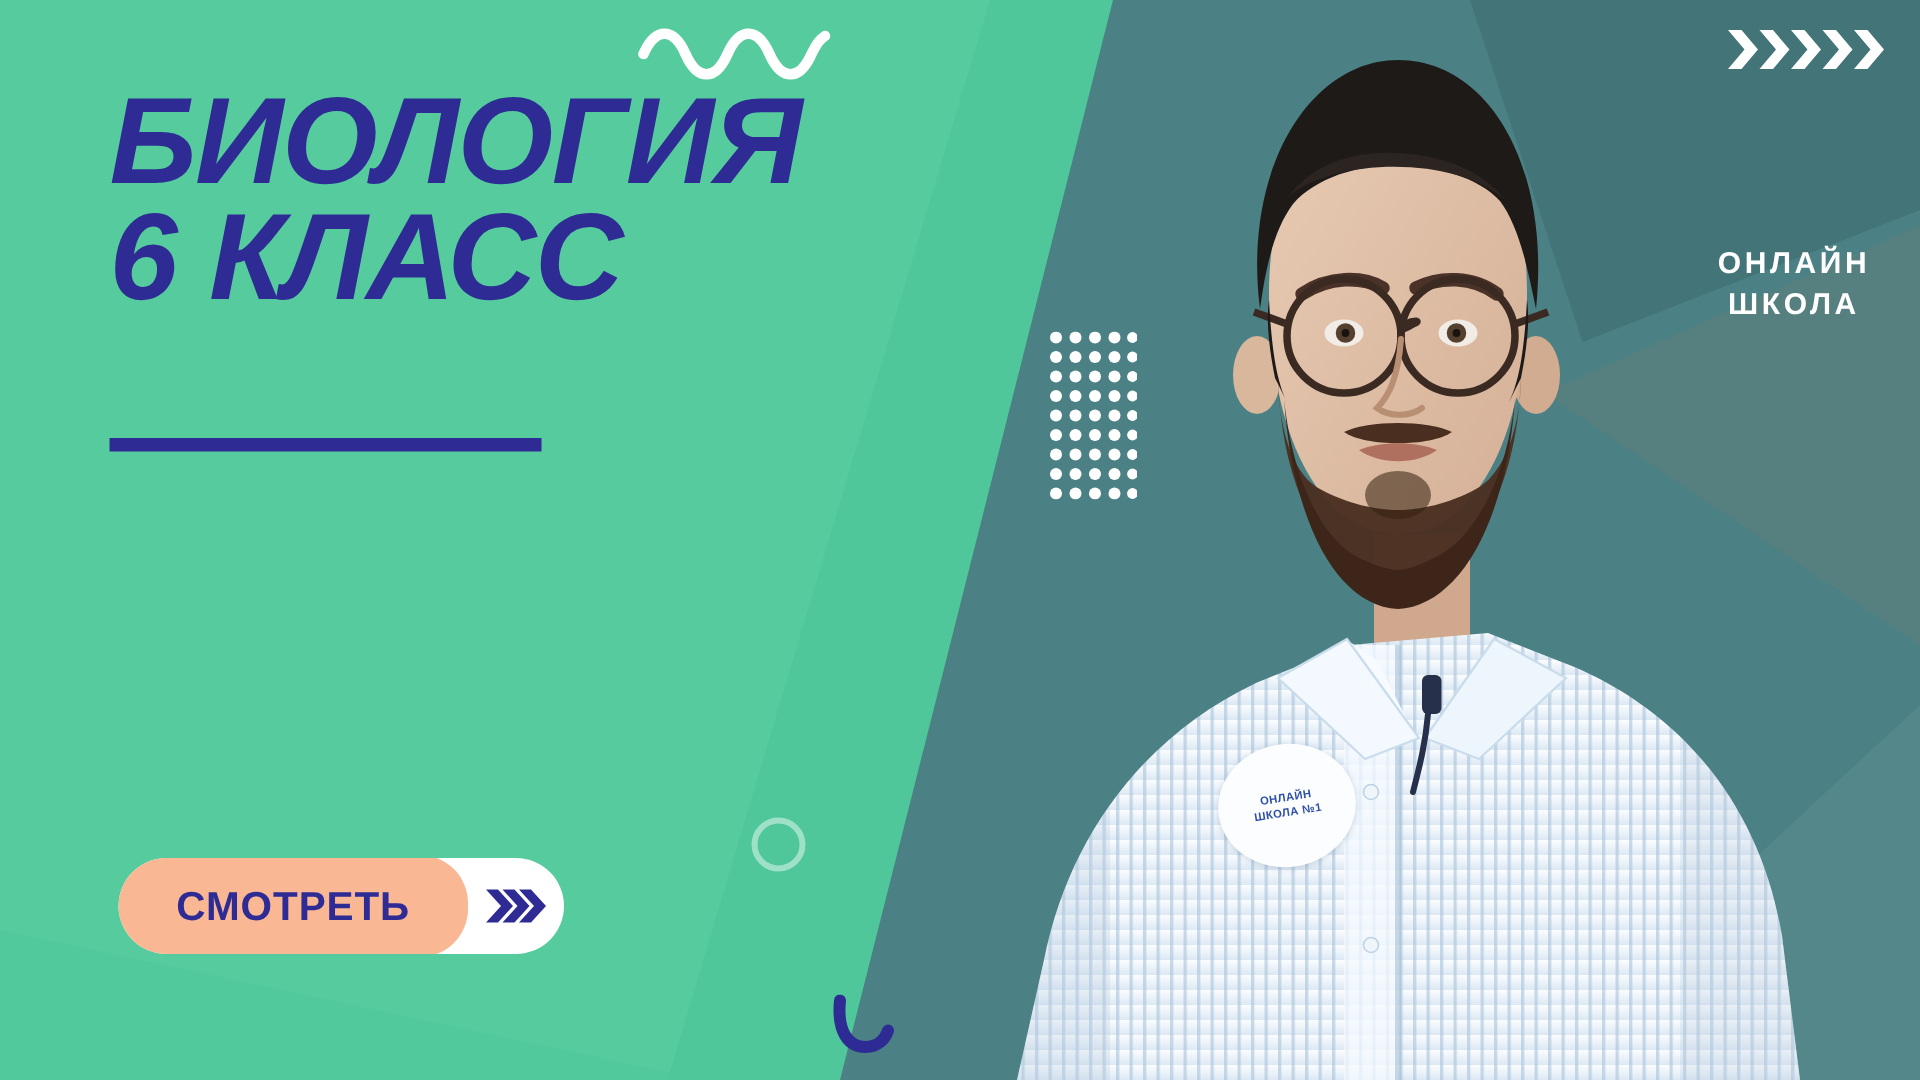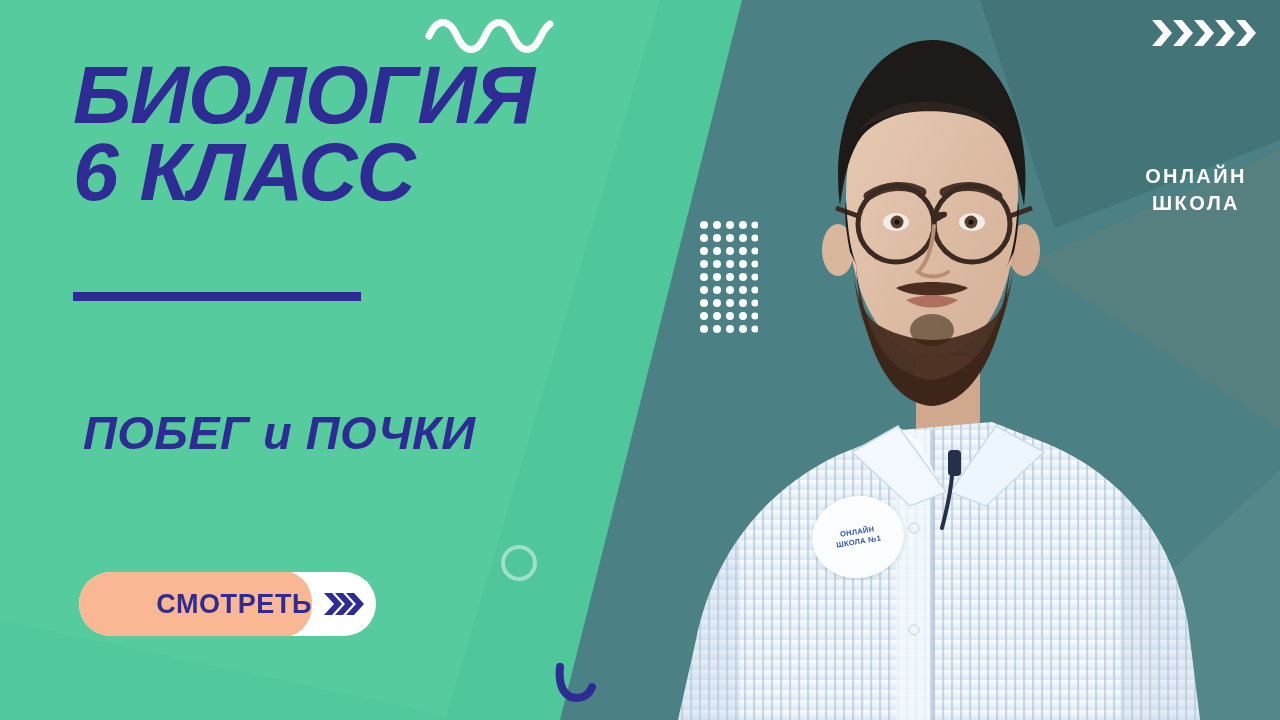--- a/index.html
+++ b/index.html
@@ -72,21 +72,21 @@
     border-radius:32px;
     display:flex; align-items:center;
     border:none; padding:0;
     cursor:pointer;
     overflow:hidden;
   }
   #watch-button-fill {
     width:233px; height:68px;
     background:#f9b794;
     border-radius:32px;
-    display:flex; align-items:center; justify-content:flex-end;
+    display:flex; align-items:center; justify-content:center;
   }
   #watch-button-label {
     color:#2e2c94;
     font-size:27px;
     font-weight:bold;
     letter-spacing:0.6px;
     text-transform:uppercase;
   }
   #watch-button-chevrons {
     flex:1; display:flex; align-items:center; justify-content:center;
@@ -332,21 +332,20 @@
     </svg>
   </div>
 
   <div id="title-block">
     <div id="course-title">БИОЛОГИЯ
 6 КЛАСС</div>
   </div>
 
   <div id="title-rule"></div>
 
-  <div id="course-subtitle">ПОБЕГ и ПОЧКИ</div>
 
   <button id="watch-button">
     <span id="watch-button-fill">
       <span id="watch-button-label">СМОТРЕТЬ</span>
     </span>
     <span id="watch-button-chevrons">
       <svg viewBox="0 0 40 28" xmlns="http://www.w3.org/2000/svg">
         <g fill="#2e2c94">
           <polygon points="0,3 8,3 18,14 8,25 0,25 10,14"></polygon>
           <polygon points="11,3 19,3 29,14 19,25 11,25 21,14"></polygon>

